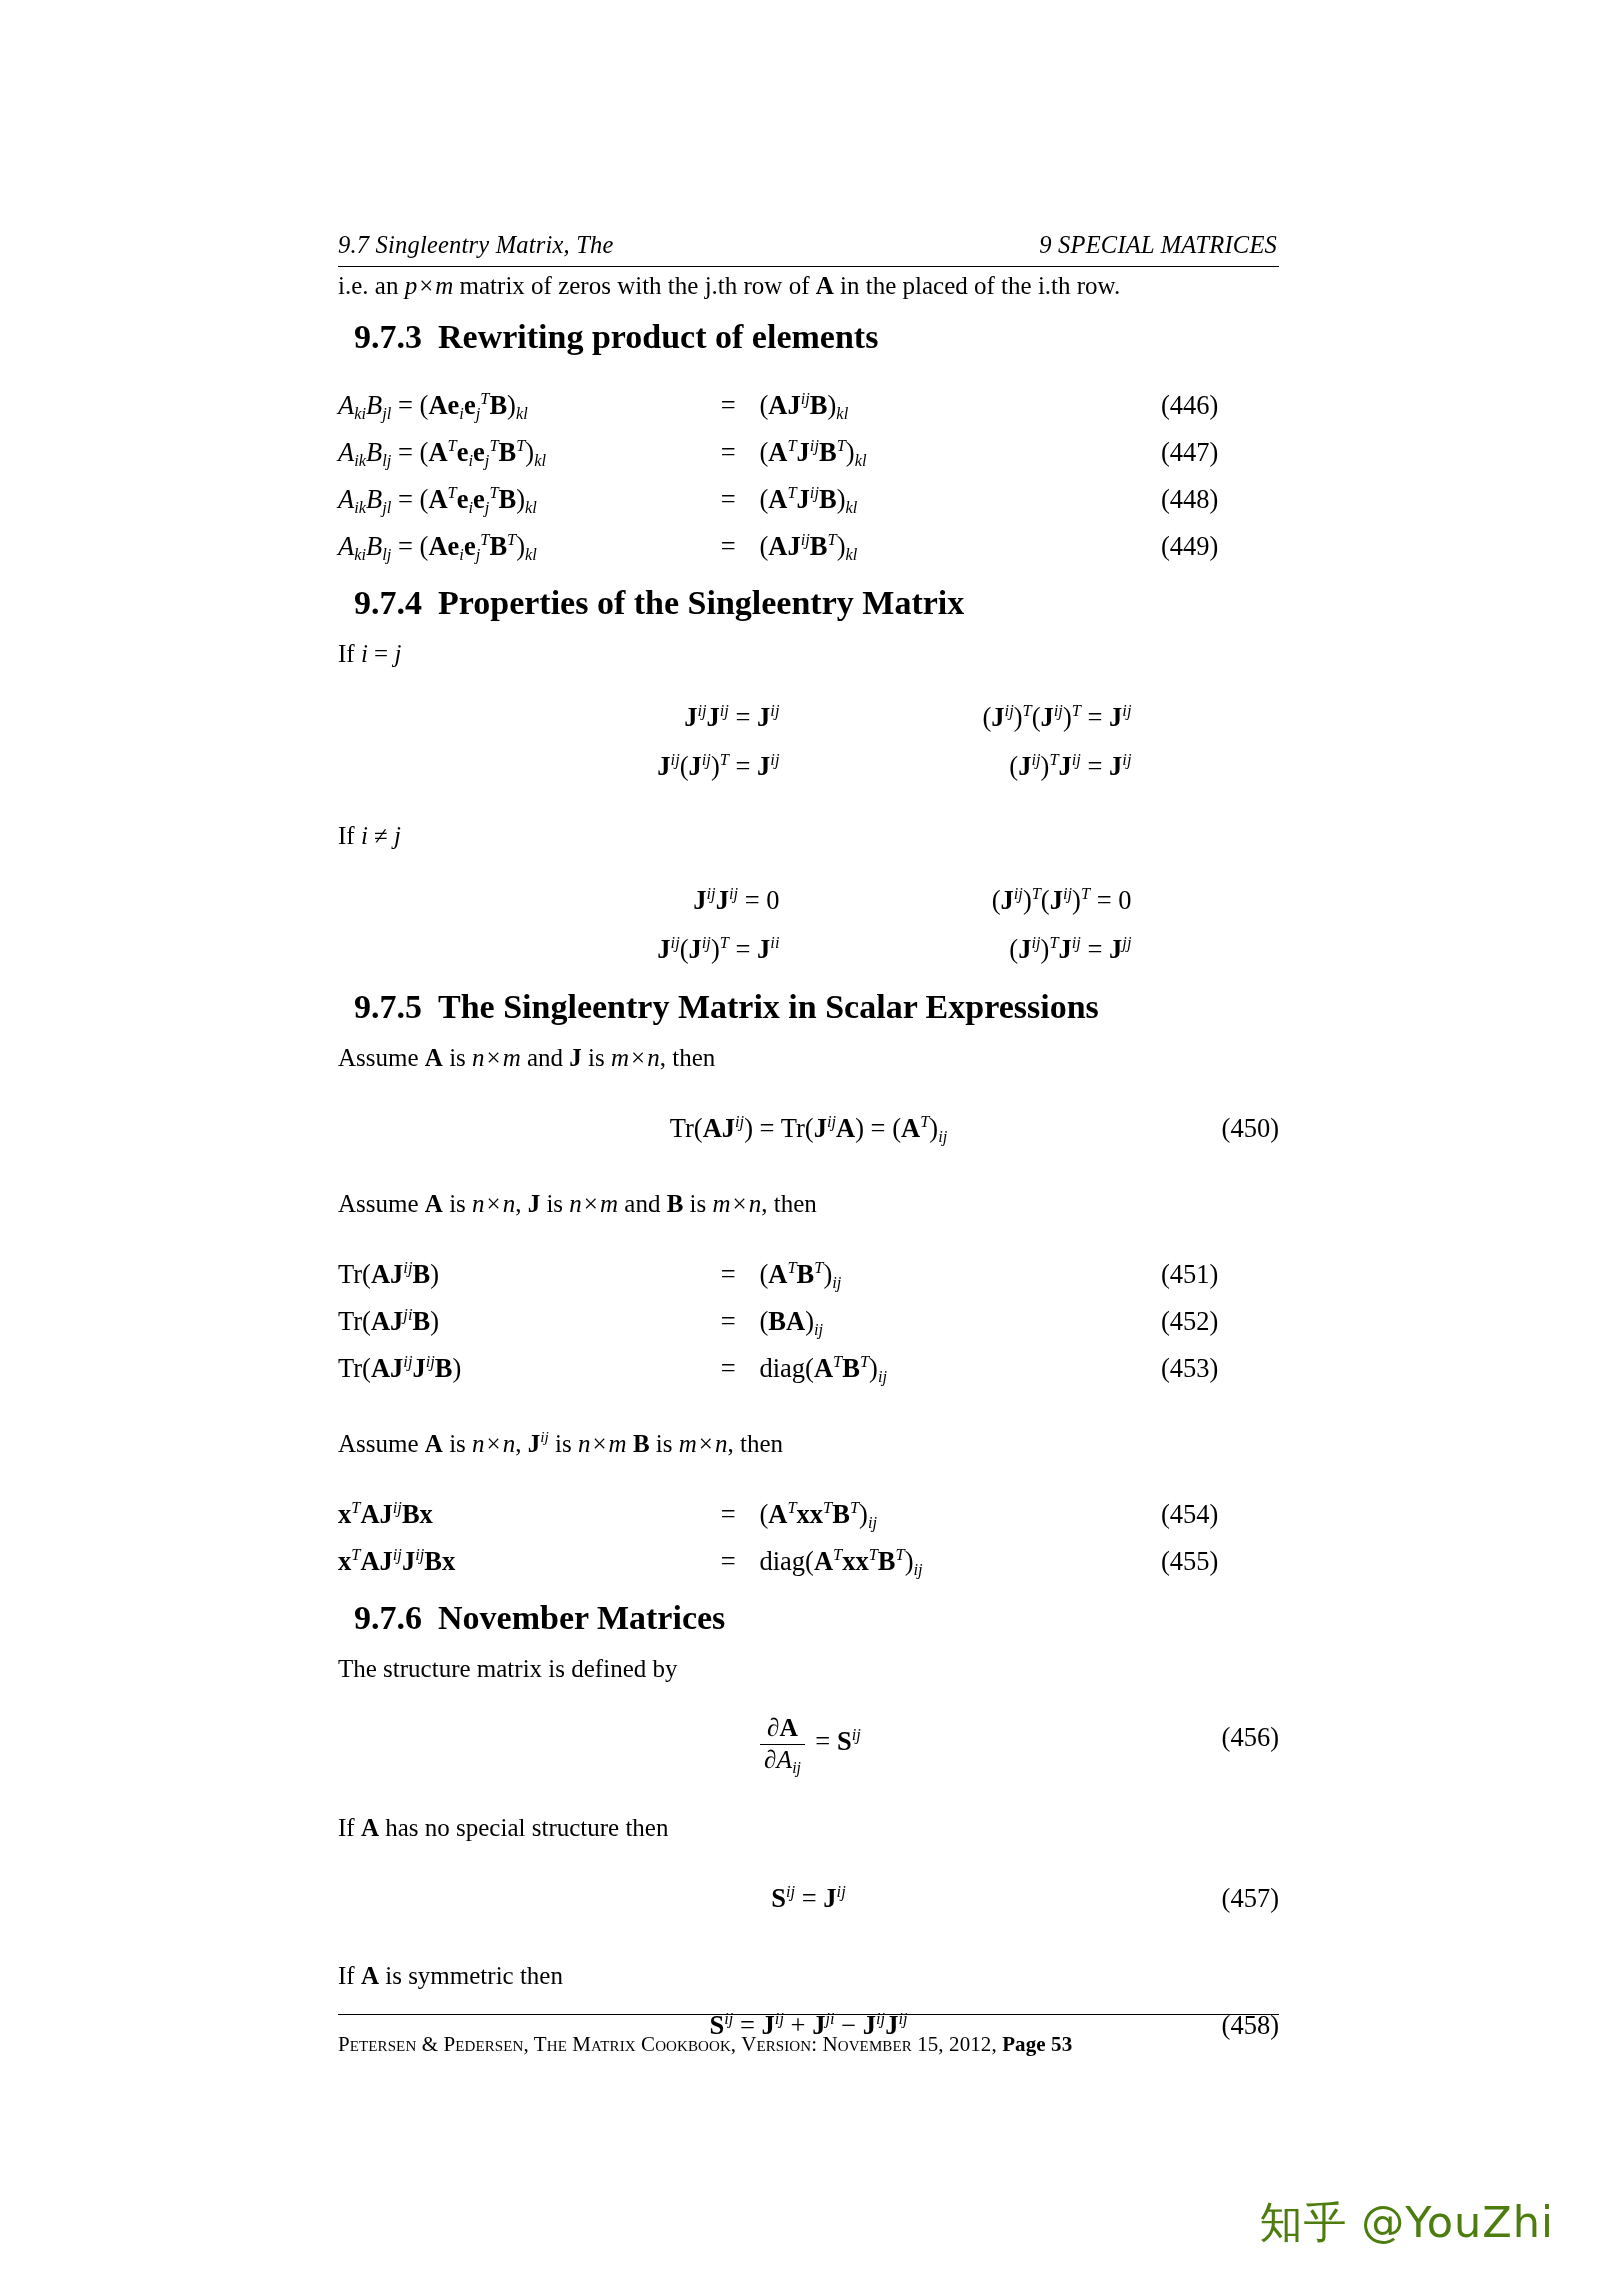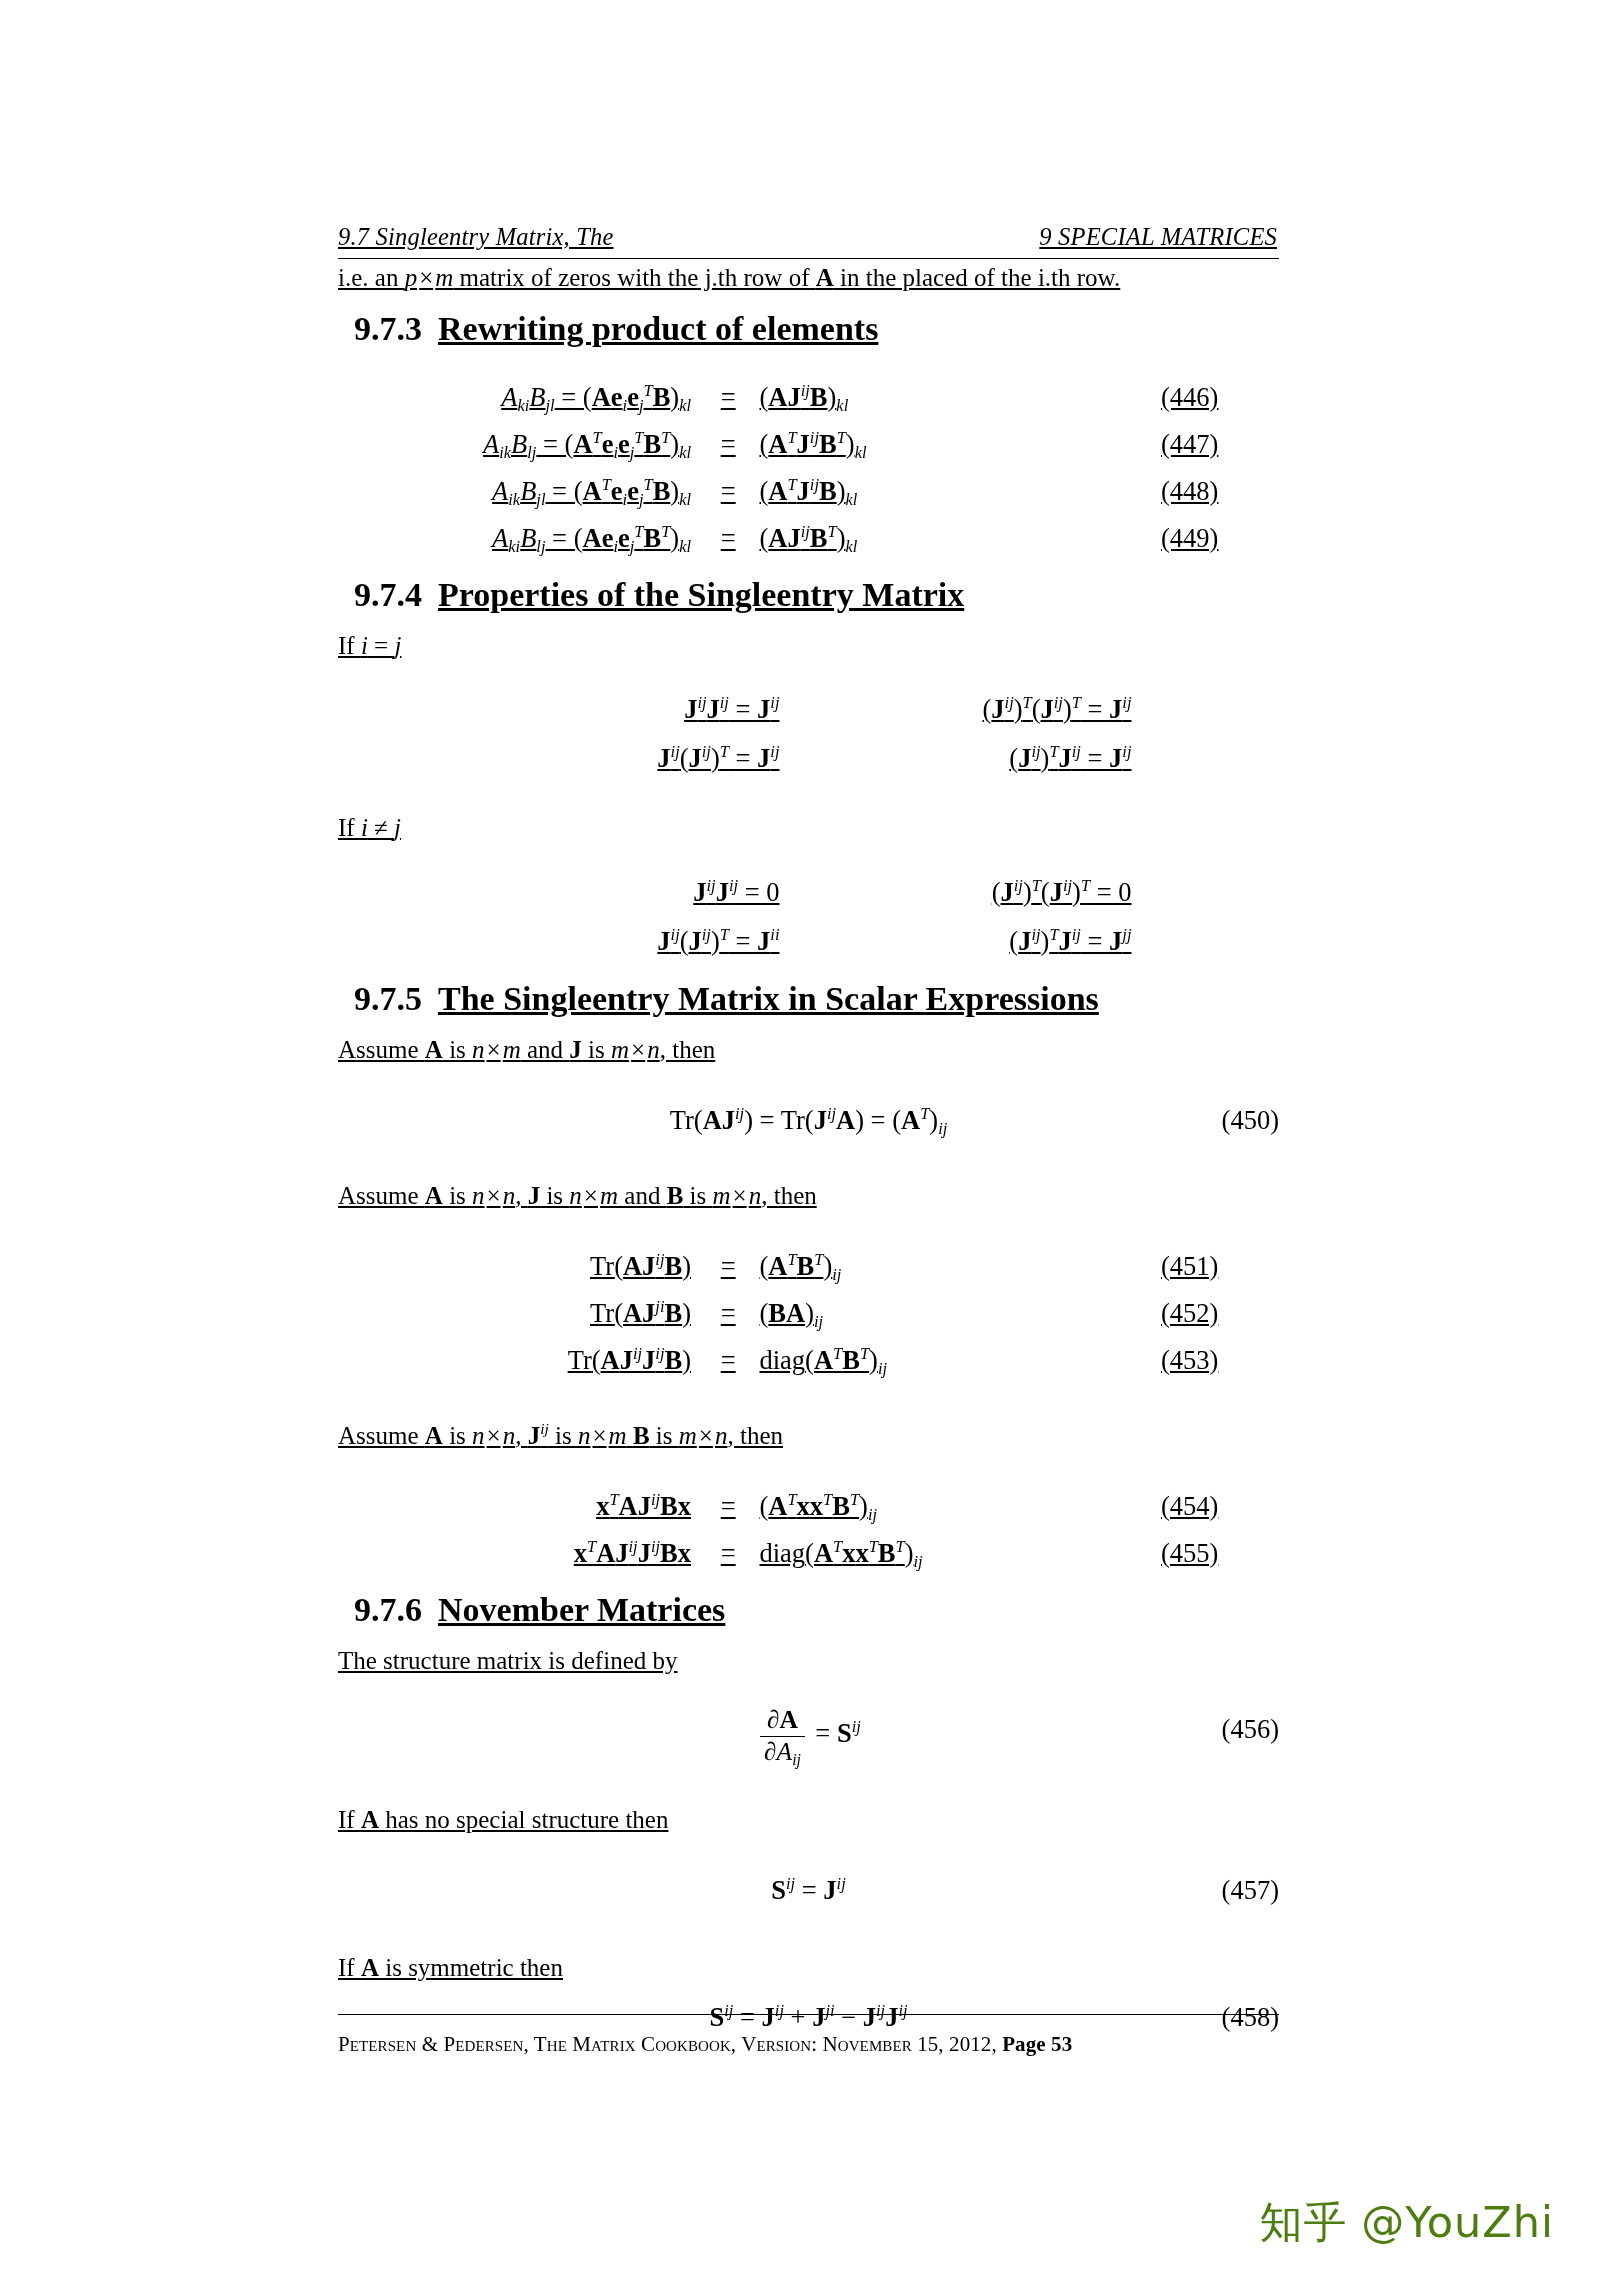--- a/index.html
+++ b/index.html
@@ -20,23 +20,22 @@
     position: absolute;
     left: 0; top: 0;
     width: 1621px;
     height: 2293px;
   }
 
   
   .content {
     position: absolute;
     left: 338px;
-    top: 223px;
+    top: 231px;
     width: 941px;
-    text-decoration: underline;
   }
 
   
   .runhead {
     display: flex;
     justify-content: space-between;
     align-items: baseline;
     font-style: italic;
     font-size: 24.5px;
     letter-spacing: 0.2px;
@@ -88,21 +87,21 @@
     font-size: 26.5px;
     line-height: 47px;
   }
   .eqrow {
     display: flex;
     align-items: baseline;
     width: 100%;
   }
   .eqrow .lhs {
     flex: 0 0 353px;
-    text-align: right;
+    text-align: left;
     padding-right: 15.7px;
     white-space: nowrap;
   }
   .eqrow .rel {
     flex: 0 0 43px;
     text-align: center;
   }
   .eqrow .rhs {
     flex: 1 1 auto;
     text-align: left;

